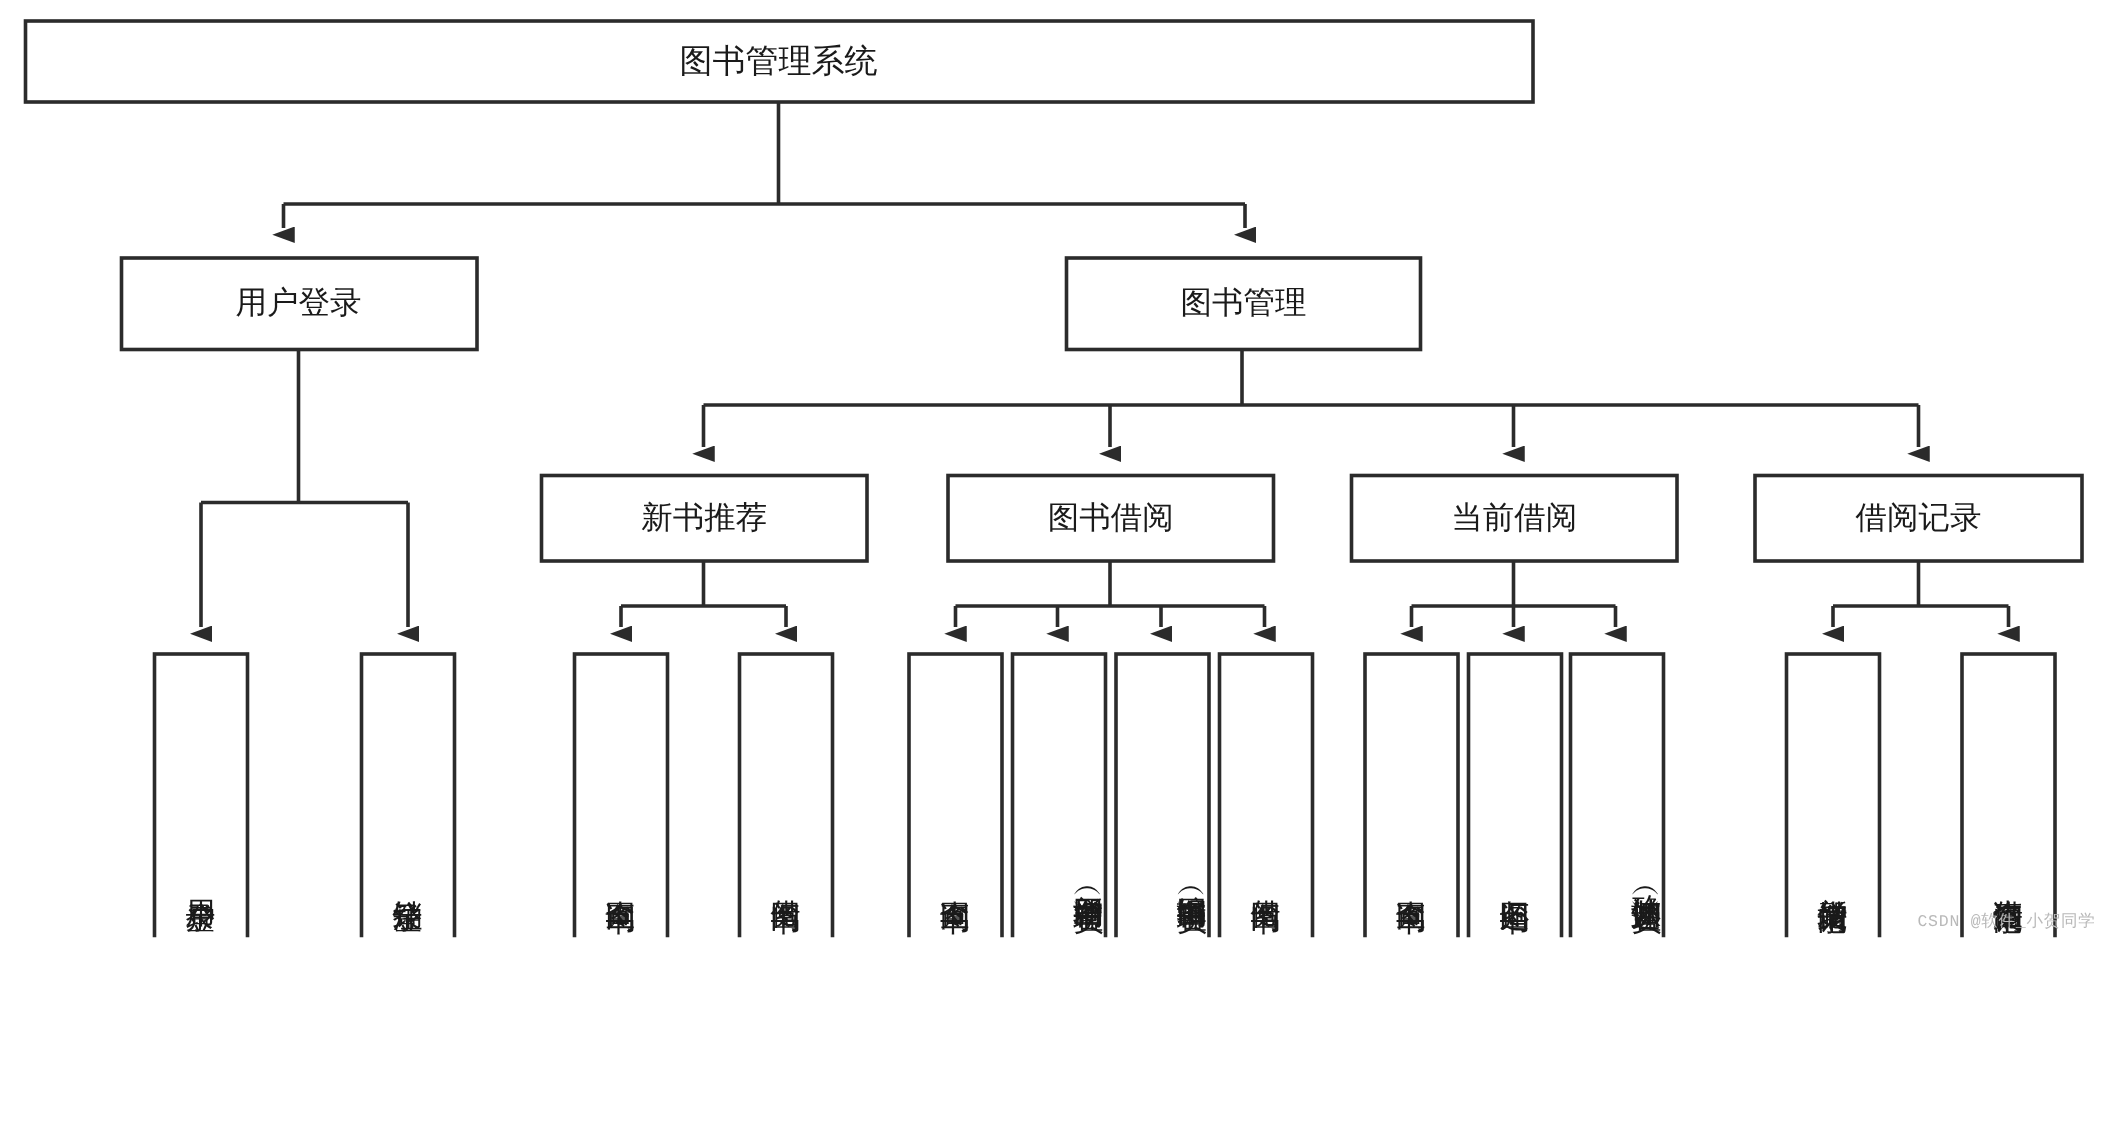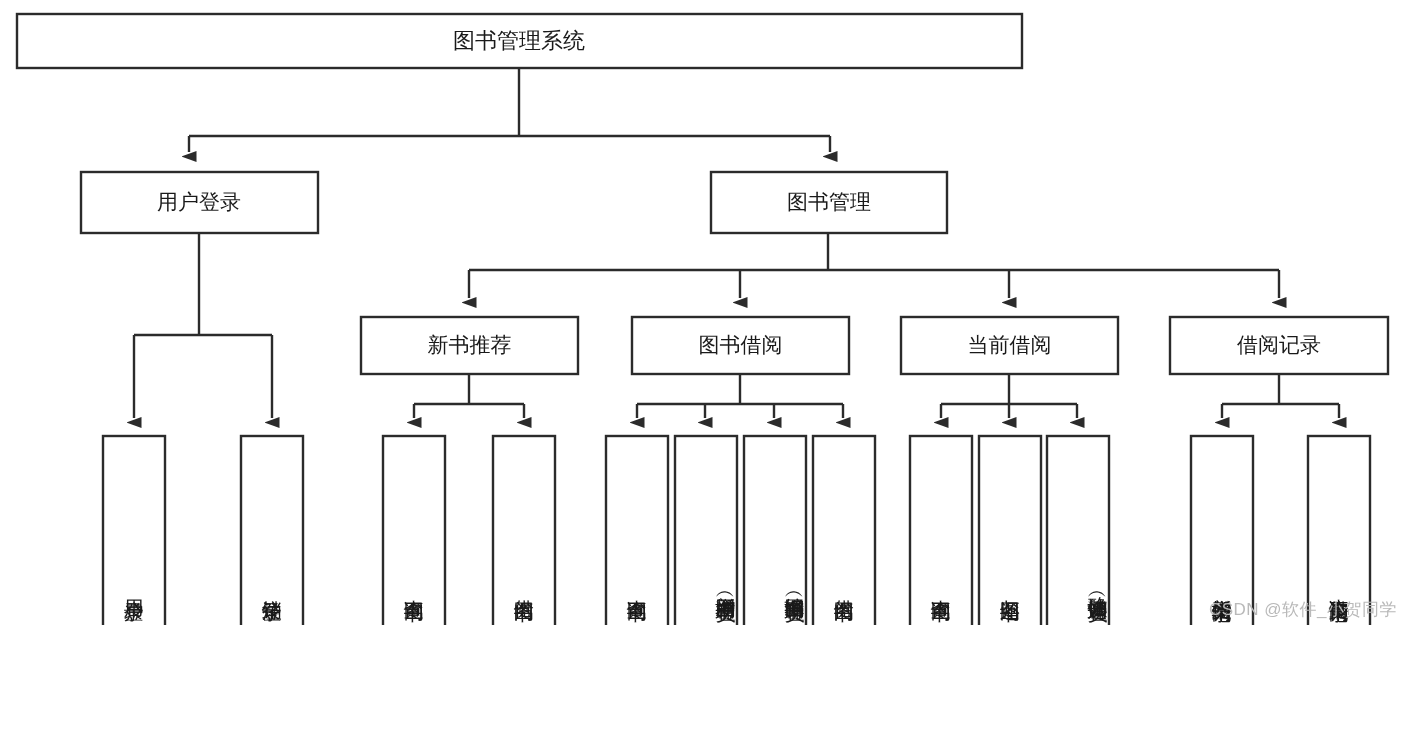--- a/index.html
+++ b/index.html
@@ -61,22 +61,22 @@
     display: flex;
     align-items: center;
     justify-content: center;
     white-space: nowrap;
     pointer-events: none;
   }
   .watermark {
     position: absolute;
     right: 8px;
     bottom: 4px;
-    font-family: Liberation Sans, sans-serif;
-    font-size: 17px;
+    font-family: Liberation Mono, monospace;
+    font-size: 11px;
     color: #b9b9b9;
     letter-spacing: 0.5px;
     white-space: nowrap;
   }
 </style>
 </head>
 <body>
 
 <div id="diagram-root">
 

